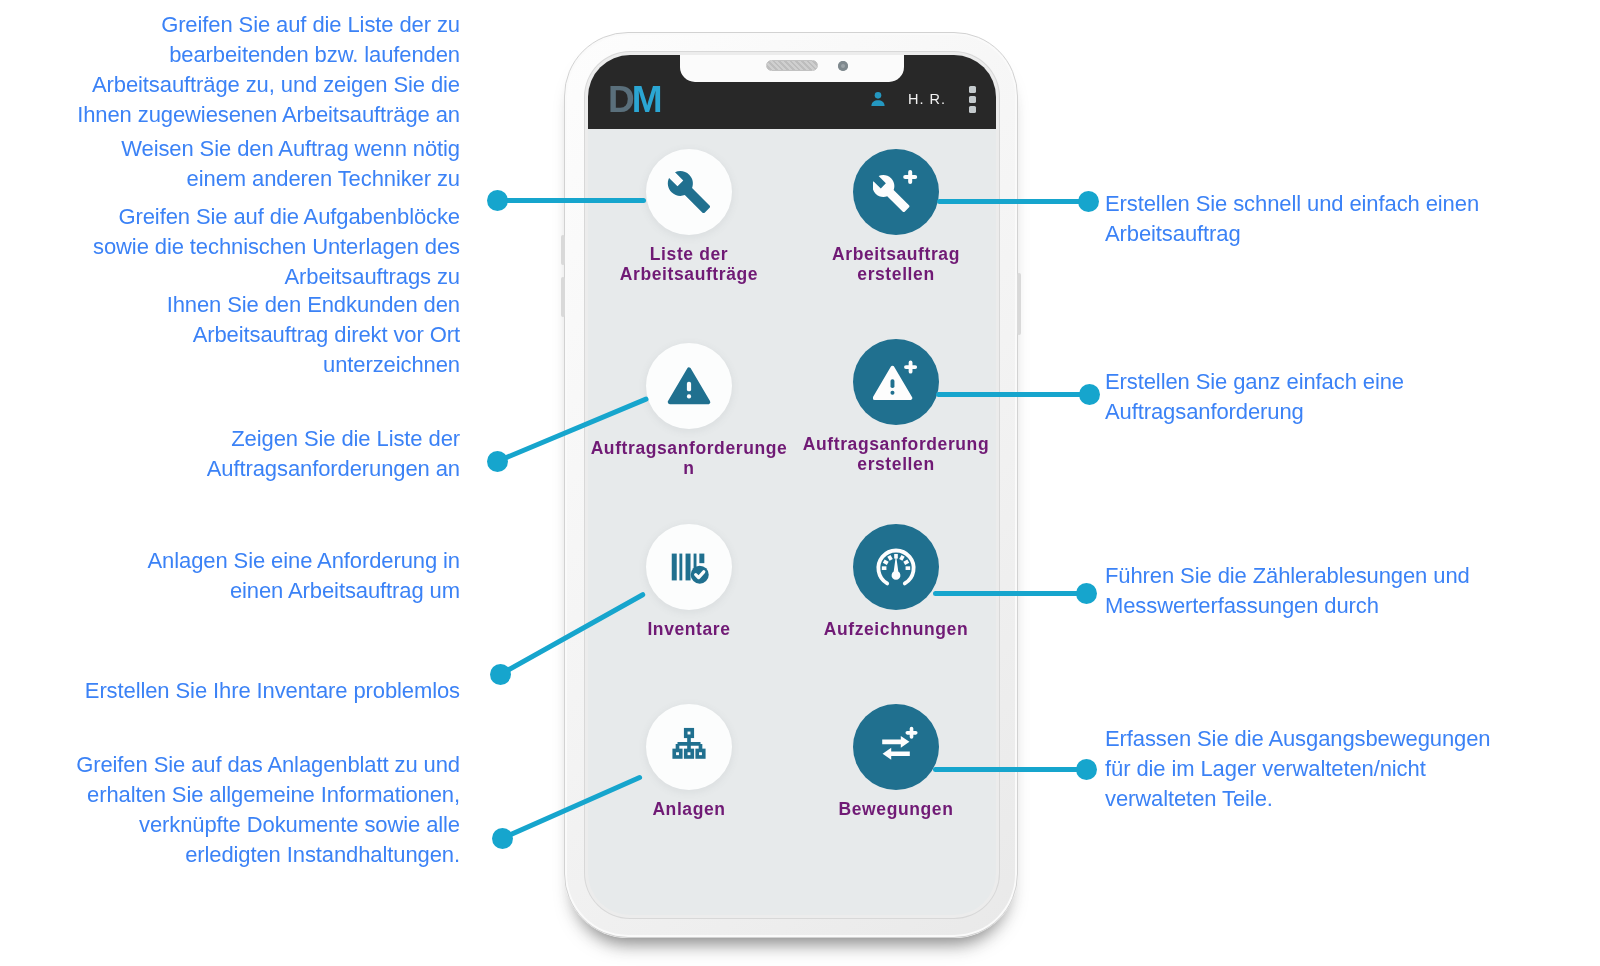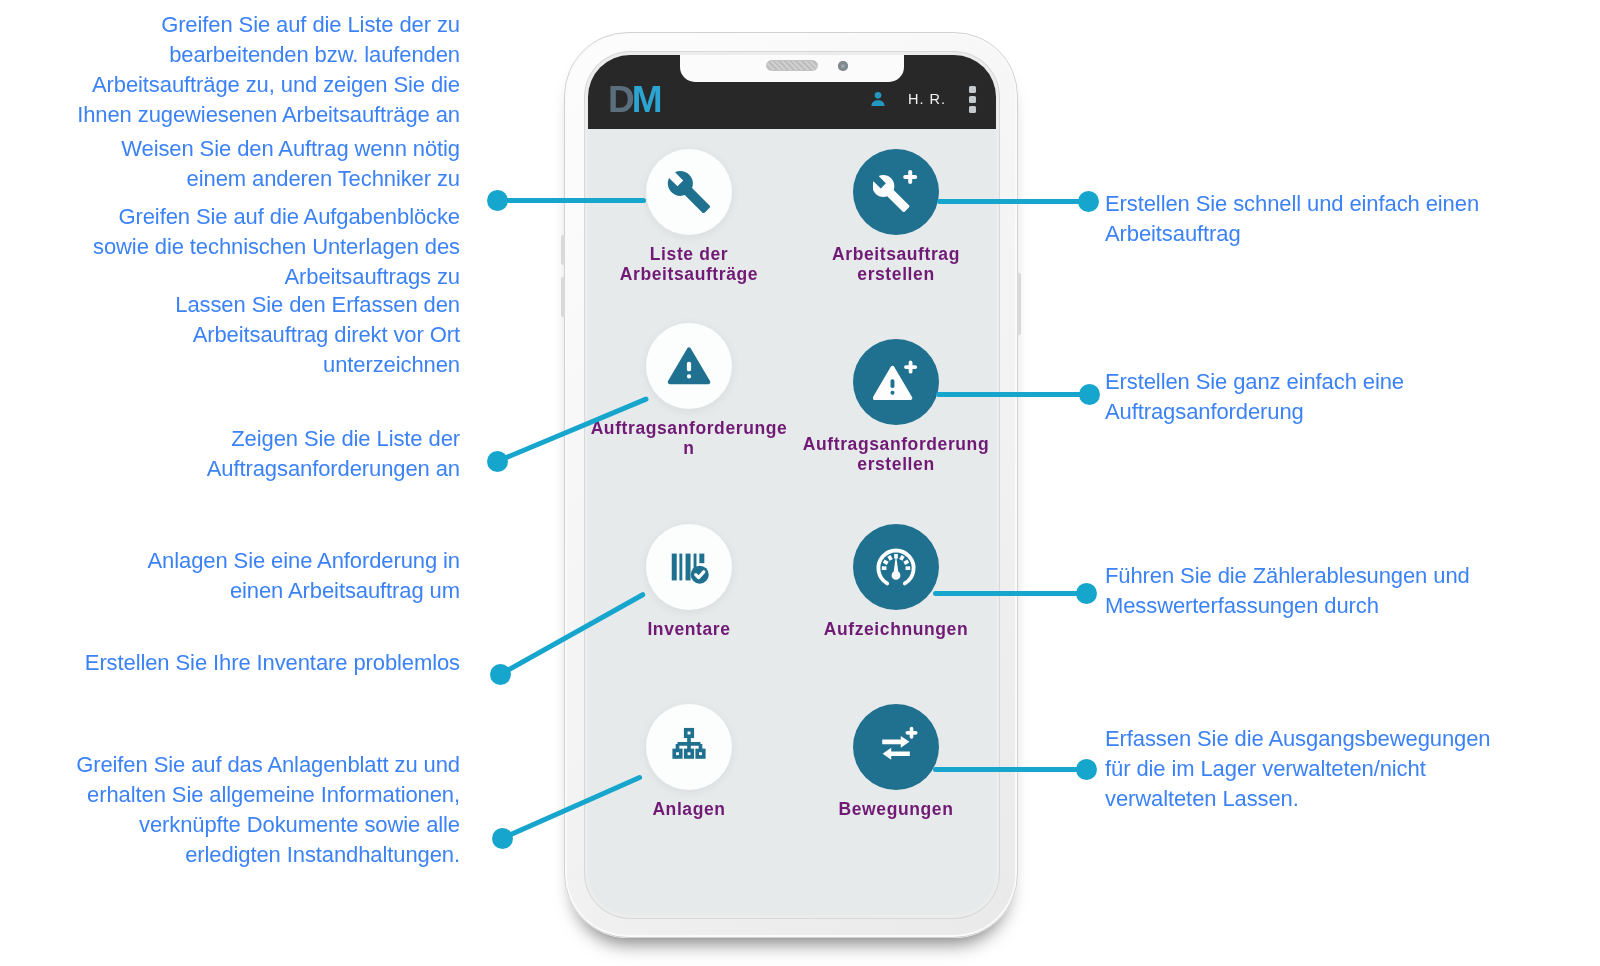--- a/index.html
+++ b/index.html
@@ -98,42 +98,42 @@
 
   <div class="ann left" style="top:10px">Greifen Sie auf die Liste der zu
 bearbeitenden bzw. laufenden
 Arbeitsaufträge zu, und zeigen Sie die
 Ihnen zugewiesenen Arbeitsaufträge an</div>
   <div class="ann left" style="top:134px">Weisen Sie den Auftrag wenn nötig
 einem anderen Techniker zu</div>
   <div class="ann left" style="top:202px">Greifen Sie auf die Aufgabenblöcke
 sowie die technischen Unterlagen des
 Arbeitsauftrags zu</div>
-  <div class="ann left" style="top:290px">Lassen Sie den Erfassen den
+  <div class="ann left" style="top:290px">Ihnen Sie den Endkunden den
 Arbeitsauftrag direkt vor Ort
 unterzeichnen</div>
   <div class="ann left" style="top:424px">Zeigen Sie die Liste der
 Auftragsanforderungen an</div>
   <div class="ann left" style="top:546px">Anlagen Sie eine Anforderung in
 einen Arbeitsauftrag um</div>
-  <div class="ann left" style="top:648px">Erstellen Sie Ihre Inventare problemlos</div>
+  <div class="ann left" style="top:676px">Erstellen Sie Ihre Inventare problemlos</div>
   <div class="ann left" style="top:750px">Greifen Sie auf das Anlagenblatt zu und
 erhalten Sie allgemeine Informationen,
 verknüpfte Dokumente sowie alle
 erledigten Instandhaltungen.</div>
 
   <div class="ann right" style="top:178px">Erstellen Sie schnell und einfach einen
 Arbeitsauftrag</div>
   <div class="ann right" style="top:356px">Erstellen Sie ganz einfach eine
 Auftragsanforderung</div>
   <div class="ann right" style="top:550px">Führen Sie die Zählerablesungen und
 Messwerterfassungen durch</div>
   <div class="ann right" style="top:713px">Erfassen Sie die Ausgangsbewegungen
 für die im Lager verwalteten/nicht
-verwalteten Lassen.</div>
+verwalteten Teile.</div>
 
   <div class="phone">
     <div class="side-btn" style="left:-4px; top:202px; height:30px"></div>
     <div class="side-btn" style="left:-4px; top:244px; height:40px"></div>
     <div class="side-btn" style="right:-4px; top:240px; height:62px"></div>
 
     <div class="screen">
 
       <div class="app-header">
         <div class="logo"><span class="d">D</span><span class="m">M</span></div>
@@ -174,21 +174,21 @@
             <g transform="translate(-1.2,2.2) scale(0.88)">
               <path fill="currentColor" d="M22.7 19l-9.1-9.1c.9-2.3.4-5-1.5-6.9-2-2-5-2.4-7.4-1.3L9 6 6 9 1.6 4.7C.4 7.1.9 10.1 2.9 12.1c1.9 1.9 4.6 2.4 6.9 1.5l9.1 9.1c.4.4 1 .4 1.4 0l2.3-2.3c.5-.4.5-1.1.1-1.4z"></path>
             </g>
             <path d="M19.4 1.6v5.2M16.8 4.2H22" stroke="currentColor" stroke-width="2.1" stroke-linecap="round" fill="none"></path>
           </svg>
         </div>
         <div class="tile-label">Arbeitsauftrag
 erstellen</div>
       </div>
 
-      <div class="cell" style="left:101px; top:268px">
+      <div class="cell" style="left:101px; top:288px">
         <div class="tile light">
           <svg viewBox="0 0 24 24">
             <path d="M12 3.4 22 20.4H2Z" fill="currentColor" stroke="currentColor" stroke-width="2.2" stroke-linejoin="round"></path>
             <rect class="cut" x="10.9" y="9.8" width="2.2" height="5" rx="1"></rect>
             <rect class="cut" x="10.9" y="16.3" width="2.2" height="2.2" rx="1"></rect>
           </svg>
         </div>
         <div class="tile-label">Auftragsanforderunge
 n</div>
       </div>

